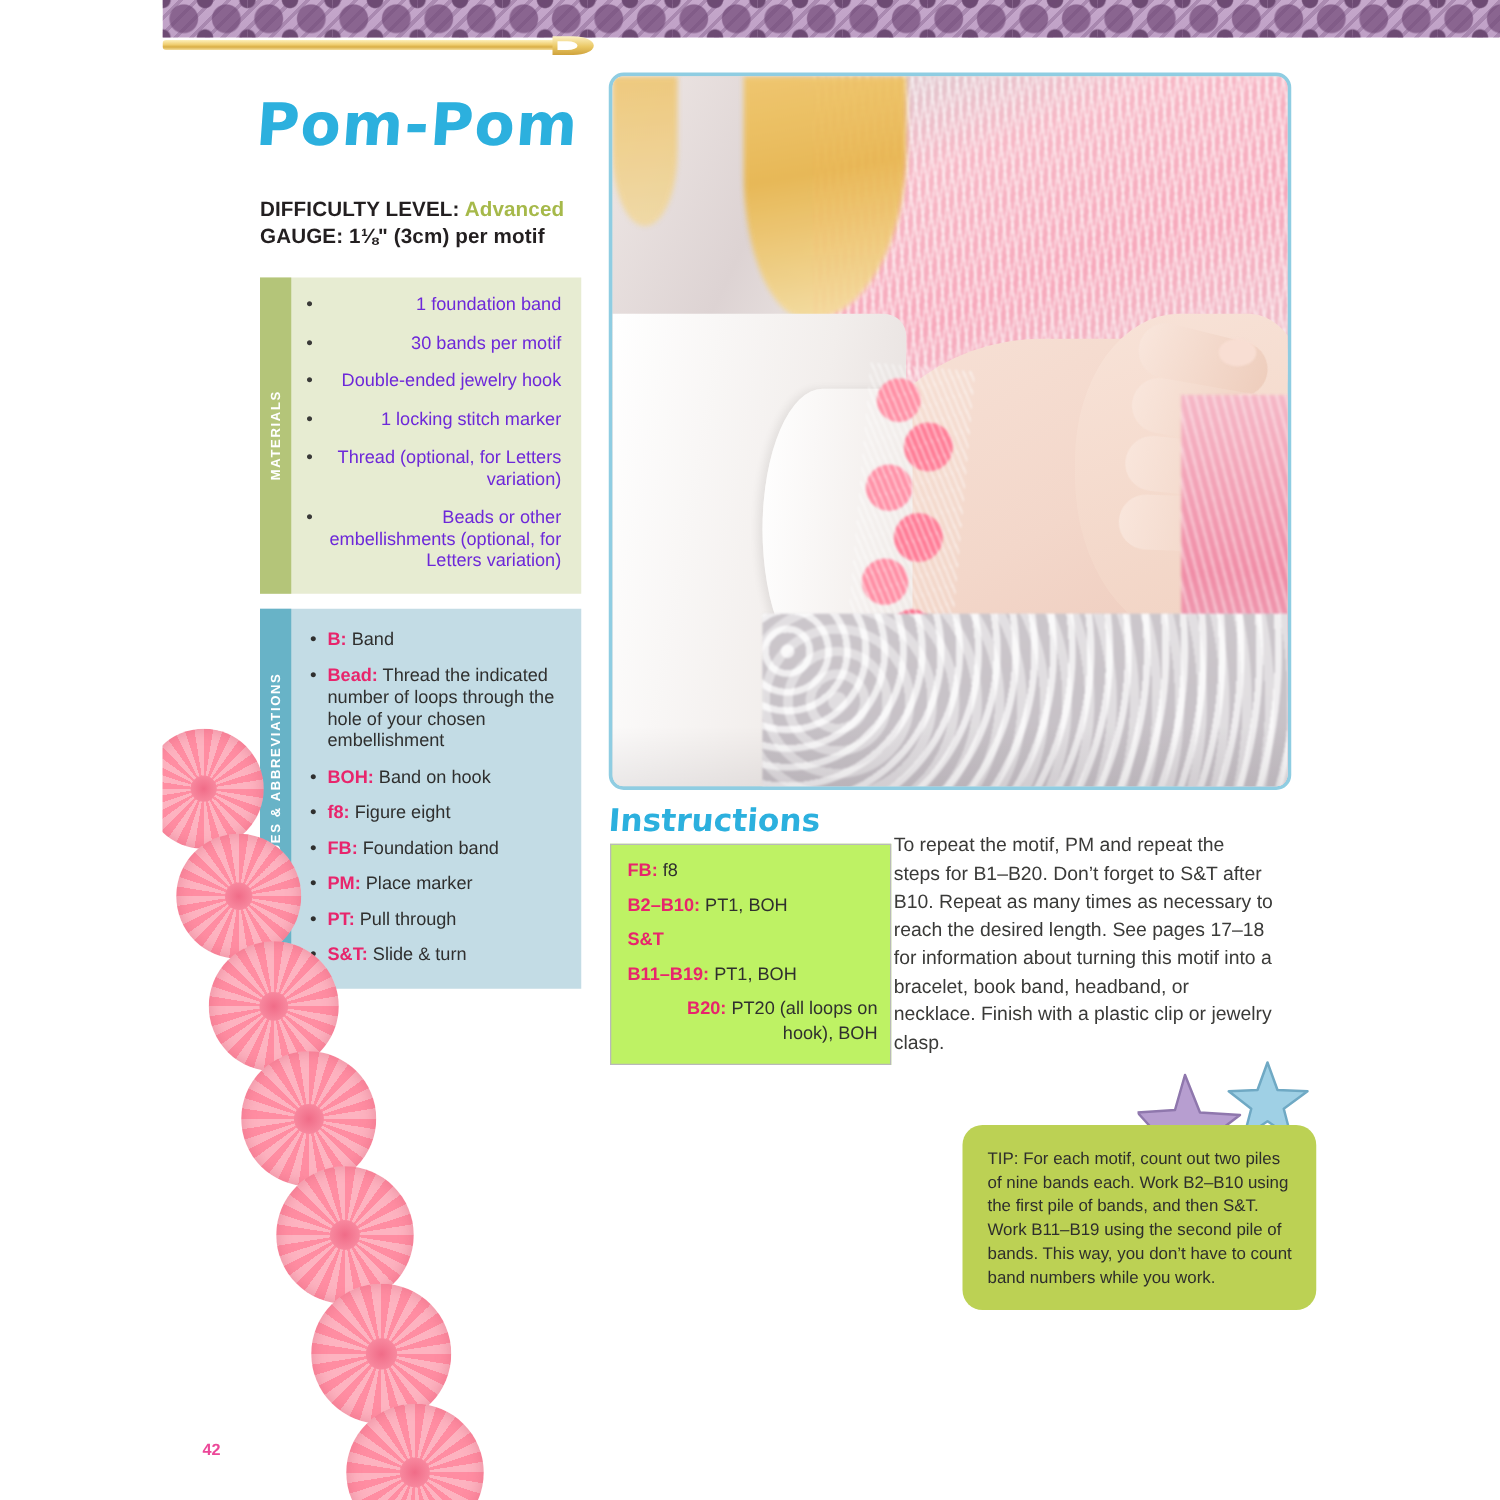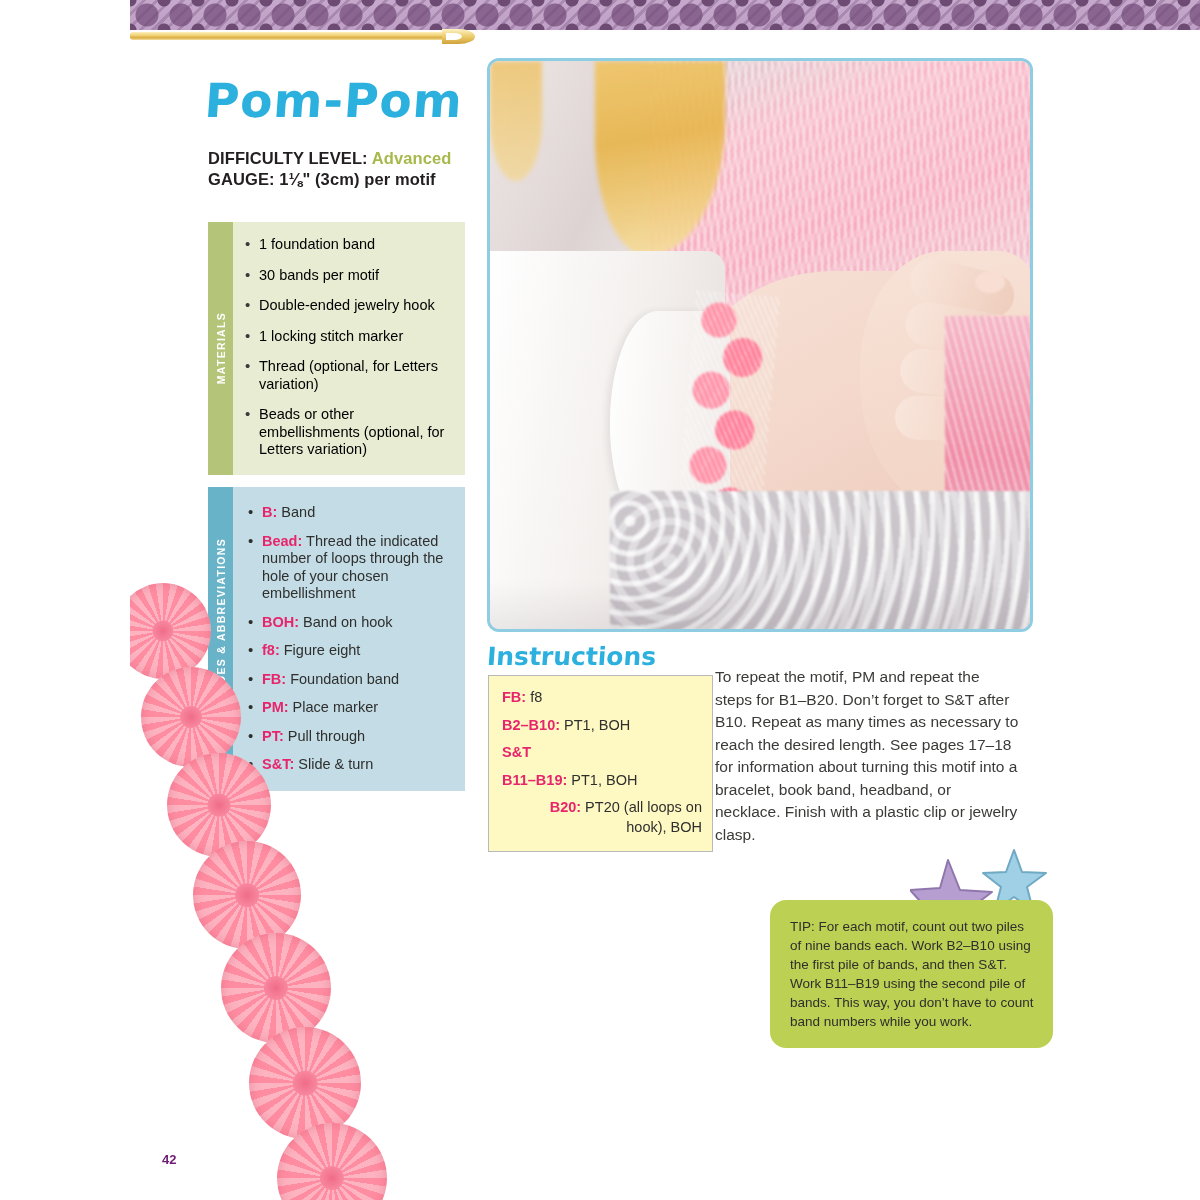--- a/index.html
+++ b/index.html
@@ -51,21 +51,21 @@
 
   
   .title{
     position:absolute;left:75px;top:73px;
     font-family:"DejaVu Sans",sans-serif;
     font-size:47px;font-weight:bold;letter-spacing:1px;
     color:#2cb0de;
     transform:skewX(-4deg);
   }
   .meta{
-    position:absolute;left:78px;top:148px;width:300px;
+    position:absolute;left:78px;top:158px;width:300px;
     font-size:16.5px;font-weight:bold;color:#231f20;line-height:21px;
     letter-spacing:.1px;
   }
   .meta .lvl{color:#a6b94a;}
 
   
   .panel{position:absolute;display:flex;}
   .panel .tab{
     width:25px;display:flex;align-items:center;justify-content:center;
   }
@@ -74,21 +74,21 @@
     font-size:10.5px;font-weight:bold;letter-spacing:1.3px;color:#ffffff;
     white-space:nowrap;
   }
   .panel .body{flex:1;padding:14px 16px 14px 10px;}
 
   #materials{left:78px;top:222px;width:257px;background:#e7ecd2;}
   #materials .tab{background:#b4c579;}
   #materials ul{margin:0;padding:0;list-style:none;}
   #materials li{
     position:relative;padding-left:16px;margin-bottom:13px;
-    font-size:14.5px;line-height:17.5px;color:#000000;
+    font-size:14.5px;line-height:17.5px;color:#6d28d9;text-align:right;
   }
   #materials li:last-child{margin-bottom:2px;}
   #materials li:before{
     content:"•";position:absolute;left:2px;top:-1px;color:#3a3a38;font-size:15px;
   }
 
   #techniques{left:78px;top:487px;width:257px;background:#c3dce5;}
   #techniques .tab{background:#68b3c7;}
   #techniques ul{margin:3px;padding:0;list-style:none;}
   #techniques li{
@@ -171,21 +171,21 @@
     background:linear-gradient(rgba(120,110,115,0),rgba(120,110,115,.12));}
 
   
   .inst-title{
     position:absolute;left:357px;top:642px;
     font-family:"DejaVu Sans",sans-serif;
     font-size:25px;font-weight:bold;color:#2cb0de;transform:skewX(-4deg);
   }
   .inst-box{
     position:absolute;left:358px;top:675px;width:200px;
-    border:1px solid #b9b9b9;background:#fef9c3;
+    border:1px solid #b9b9b9;background:#bef264;
     padding:12px 10px 14px 13px;
   }
   .inst-box .row{
     font-size:14.5px;line-height:19.5px;color:#2f2f2e;margin-bottom:8px;
     padding-left:0;text-indent:0;
   }
   .inst-box .row:last-child{margin-bottom:0;text-align:right;}
   .inst-box .cont{display:block;padding-left:26px;}
 
   .para{
@@ -220,21 +220,21 @@
     background:radial-gradient(circle,#f06c88,#fb94a8);
   }
   .link{
     position:absolute;border-radius:50%;
     background:linear-gradient(120deg,#fba3b4,#f5778f);
     box-shadow:inset 0 0 6px rgba(210,85,110,.4);
   }
 
   .pageno{
     position:absolute;left:32px;top:1152px;
-    font-size:13px;font-weight:bold;color:#701a75;
+    font-size:13px;font-weight:bold;color:#ec4899;
   }
 </style>
 </head>
 <body>
 
 <div id="page">
 
   <div class="top-band"></div>
   <div class="hook">
     <div class="hook-shaft"></div>

